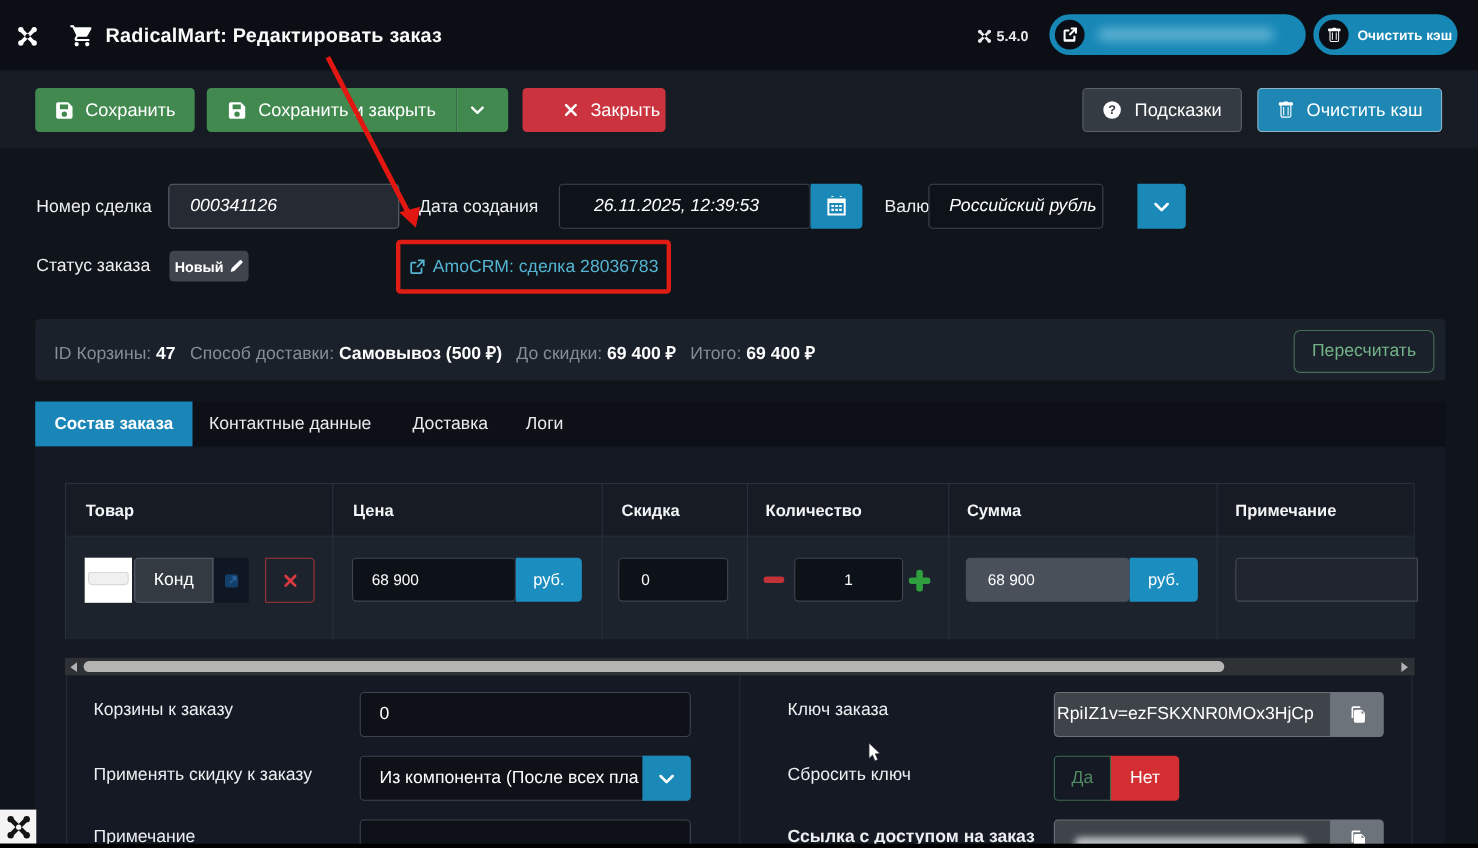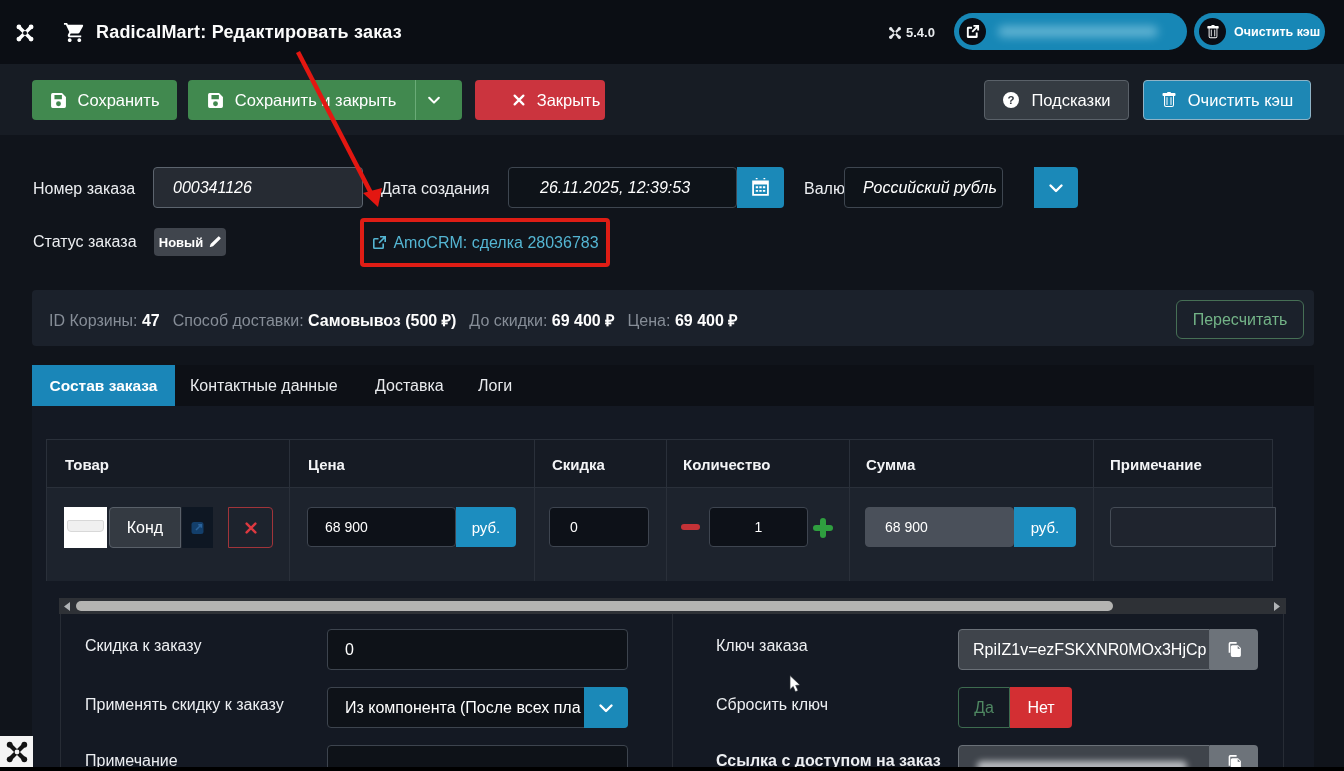--- a/index.html
+++ b/index.html
@@ -56,21 +56,21 @@
   #recalc { left:1176px; top:300px; width:128px; height:39px; border:1px solid #466f55; border-radius:6px; color:#73b387; font-size:16px; display:flex; align-items:center; justify-content:center; }
 
   
   #tabstrip { left:32px; top:365px; width:1282px; height:41px; background:#0d1016; }
   .tab { position:absolute; top:0; height:41px; display:flex; align-items:center; color:#e8eaed; font-size:16px; }
   #tab1 { left:0; width:143px; background:#1a86b8; justify-content:center; font-weight:700; color:#fff; font-size:15.5px; }
   #tab2 { left:158px; } #tab3 { left:343px; } #tab4 { left:446px;text-align:right; }
 
   
   #panel { left:32px; top:406px; width:1282px; height:365px; background:#141923; }
-  #tbl { left:46px; top:439px; width:1227px; height:142px; border:1px solid #2a303a; }
+  #tbl { left:59px; top:439px; width:1227px; height:142px; border:1px solid #2a303a; }
   #thead { position:absolute; left:0; top:0; width:100%; height:48px; background:#161b24; border-bottom:1px solid #2a303a; }
   #trow { position:absolute; left:0; top:48px; width:100%; height:93px; background:#1d232d; }
   .th { position:absolute; top:16px; color:#f3f4f6; font-size:15px; font-weight:700; }
   .colline { position:absolute; top:0; width:1px; height:141px; background:#2a303a; }
 
   
   .cellinp { position:absolute; top:67px; height:40px; background:#0d1118; border:1px solid #3e4550; border-radius:4px; color:#fff; font-size:14px; display:flex; align-items:center; }
   .addon { position:absolute; top:67px; height:40px; background:#1c8dbf; border-radius:0 4px 4px 0; color:#fff; font-size:15px; display:flex; align-items:center; justify-content:center; }
 
   
@@ -155,21 +155,21 @@
   <div class="btn" id="btn-help"><svg width="18" height="18" viewBox="0 0 18 18">
         <circle cx="9" cy="9" r="8" fill="#fff"></circle>
         <text x="9" y="13" text-anchor="middle" font-size="11.5" font-weight="bold" fill="#343a41" font-family="Liberation Sans">?</text>
       </svg>Подсказки</div>
   <div class="btn" id="btn-cache"><svg width="16" height="16" viewBox="0 0 16 16" fill="#fff">
         <path d="M5.5 5.5a.5.5 0 0 1 1 0v7a.5.5 0 0 1-1 0v-7zm4 0a.5.5 0 0 1 1 0v7a.5.5 0 0 1-1 0v-7z"></path>
         <path d="M14.5 3a1 1 0 0 1-1 1H13v9a2 2 0 0 1-2 2H5a2 2 0 0 1-2-2V4h-.5a1 1 0 0 1-1-1V2a1 1 0 0 1 1-1H6a1 1 0 0 1 1-1h2a1 1 0 0 1 1 1h3.5a1 1 0 0 1 1 1v1zM4.1 4v9a1 1 0 0 0 1 1H11a1 1 0 0 0 1-1V4H4.1z"></path>
       </svg>Очистить кэш</div>
 </div>
 
-<div class="abs lbl" id="num-lbl">Номер заказа</div>
+<div class="abs lbl" id="num-lbl">Номер сделка</div>
 <div class="inp" id="num-inp">000341126</div>
 <div class="abs lbl" id="date-lbl">Дата создания</div>
 <div class="inp" id="date-inp">26.11.2025, 12:39:53</div>
 <div class="abs" id="date-btn">
     <svg width="19" height="19" viewBox="0 0 16 16" fill="#fff">
       <path d="M4 0h1.5v1H4V0zm6.5 0H12v1h-1.5V0zM1 2h14v13H1V2zm1.5 3.5v8h11v-8h-11zM4 7h2v1.6H4V7zm3 0h2v1.6H7V7zm3 0h2v1.6h-2V7zM4 10h2v1.6H4V10zm3 0h2v1.6H7V10zm3 0h2v1.6h-2V10z"></path>
     </svg>
   </div>
 <div class="abs lbl" id="cur-lbl">Валюта</div>
 <div class="inp" id="cur-inp">Российский рубль</div>
@@ -190,21 +190,21 @@
     </svg>
   <span>AmoCRM: сделка 28036783</span>
 </div>
 
 <svg class="abs" id="arrow" viewBox="0 0 120 180" width="120" height="180">
   <line x1="18" y1="12" x2="92" y2="155" stroke="#e31711" stroke-width="4.5"></line>
   <path d="M98 167 L83 153 L102 148 Z" fill="#e31711"></path>
 </svg>
 
 <div class="abs" id="infobar"></div>
-<div class="abs" id="infotext">ID Корзины: <b>47</b><span class="seg">Способ доставки:</span> <b>Самовывоз (500 ₽)</b><span class="seg">До скидки:</span> <b>69 400 ₽</b><span class="seg">Цена:</span> <b>69 400 ₽</b></div>
+<div class="abs" id="infotext">ID Корзины: <b>47</b><span class="seg">Способ доставки:</span> <b>Самовывоз (500 ₽)</b><span class="seg">До скидки:</span> <b>69 400 ₽</b><span class="seg">Итого:</span> <b>69 400 ₽</b></div>
 <div class="abs" id="recalc">Пересчитать</div>
 
 <div class="abs" id="tabstrip">
   <div class="tab" id="tab1">Состав заказа</div>
   <div class="tab" id="tab2">Контактные данные</div>
   <div class="tab" id="tab3">Доставка</div>
   <div class="tab" id="tab4">Логи</div>
 </div>
 
 <div class="abs" id="panel"></div>
@@ -261,34 +261,34 @@
     <path d="M7 1v9L1 5.5z" fill="#b0b3b6"></path>
   </svg>
 <svg class="abs" style="left:1273px; top:601px;" width="8" height="11" viewBox="0 0 8 11">
     <path d="M1 1v9l6-4.5z" fill="#b0b3b6"></path>
   </svg>
 
 <div class="abs" id="vline1"></div>
 <div class="abs" id="vline2"></div>
 <div class="abs" id="vline3"></div>
 
-<div class="abs blbl" style="left:85px; top:637px;">Скидка к заказу</div>
+<div class="abs blbl" style="left:85px; top:637px;">Корзины к заказу</div>
 <div class="binp" style="left:327px; top:629px; width:301px; height:41px; padding-left:17px;">0</div>
 <div class="abs blbl" style="left:85px; top:696px;">Применять скидку к заказу</div>
 <div class="binp" style="left:327px; top:687px; width:301px; height:41px; padding-left:17px; overflow:hidden; white-space:nowrap;">Из компонента (После всех пла</div>
 <div class="abs" style="left:584px; top:687px; width:44px; height:41px; background:#1b89b8; border-radius:0 4px 4px 0; display:flex; align-items:center; justify-content:center;">
     <svg width="16" height="16" viewBox="0 0 16 16" fill="none" stroke="#fff" stroke-width="2.4" stroke-linecap="round" stroke-linejoin="round">
       <path d="M2.5 5.5 8 11l5.5-5.5"></path>
     </svg>
   </div>
 <div class="abs blbl" style="left:85px; top:752px;">Примечание</div>
 <div class="binp" style="left:327px; top:745px; width:301px; height:41px;"></div>
 
 <div class="abs blbl" style="left:716px; top:637px;">Ключ заказа</div>
-<div class="grayinp" style="left:958px; top:629px; width:252px; height:41px; padding-left:14px; overflow:hidden; white-space:nowrap;">RpiIZ1v=ezFSKXNR0MOx3HjCp</div>
+<div class="grayinp" style="left:958px; top:629px; width:252px; height:41px; padding-left:2px; overflow:hidden; white-space:nowrap;">RpiIZ1v=ezFSKXNR0MOx3HjCp</div>
 <div class="copybtn" style="left:1210px; top:629px; height:41px;">
     <svg width="17" height="17" viewBox="0 0 16 16" fill="#fff">
       <path d="M10 1H4a1.5 1.5 0 0 0-1.5 1.5V11H4V2.5h6V1z"></path>
       <path d="M6 4h5.3L14 6.7V13.5A1.5 1.5 0 0 1 12.5 15H6a1.5 1.5 0 0 1-1.5-1.5v-8A1.5 1.5 0 0 1 6 4zm5 .8v2.4h2.4L11 4.8z"></path>
     </svg>
   </div>
 <div class="abs blbl" style="left:716px; top:696px;">Сбросить ключ</div>
 <div class="abs" style="left:958px; top:687px; width:52px; height:41px; border:1px solid #3d6b4f; border-radius:4px 0 0 4px; color:#4f8862; font-size:16px; display:flex; align-items:center; justify-content:center;text-align:right;">Да</div>
 <div class="abs" style="left:1010px; top:687px; width:62px; height:41px; background:#d32f33; border-radius:0 4px 4px 0; color:#fff; font-size:16px; display:flex; align-items:center; justify-content:center;">Нет</div>
 <div class="abs blbl" style="left:716px; top:752px;font-weight:bold;">Ссылка с доступом на заказ</div>

